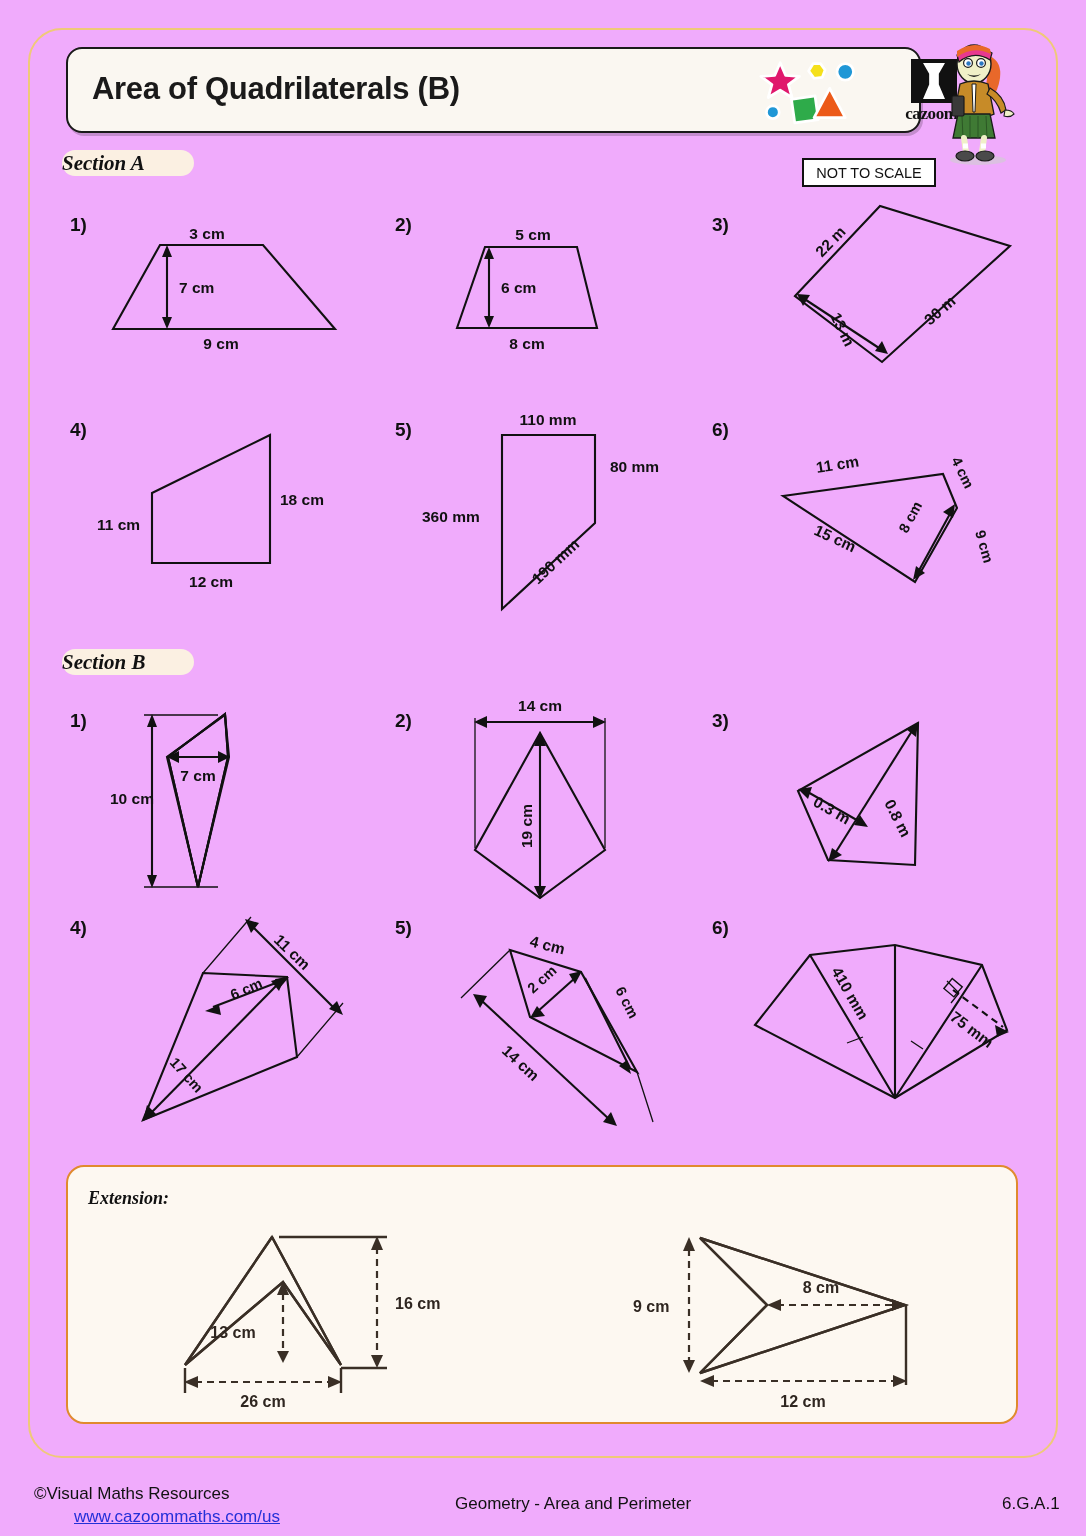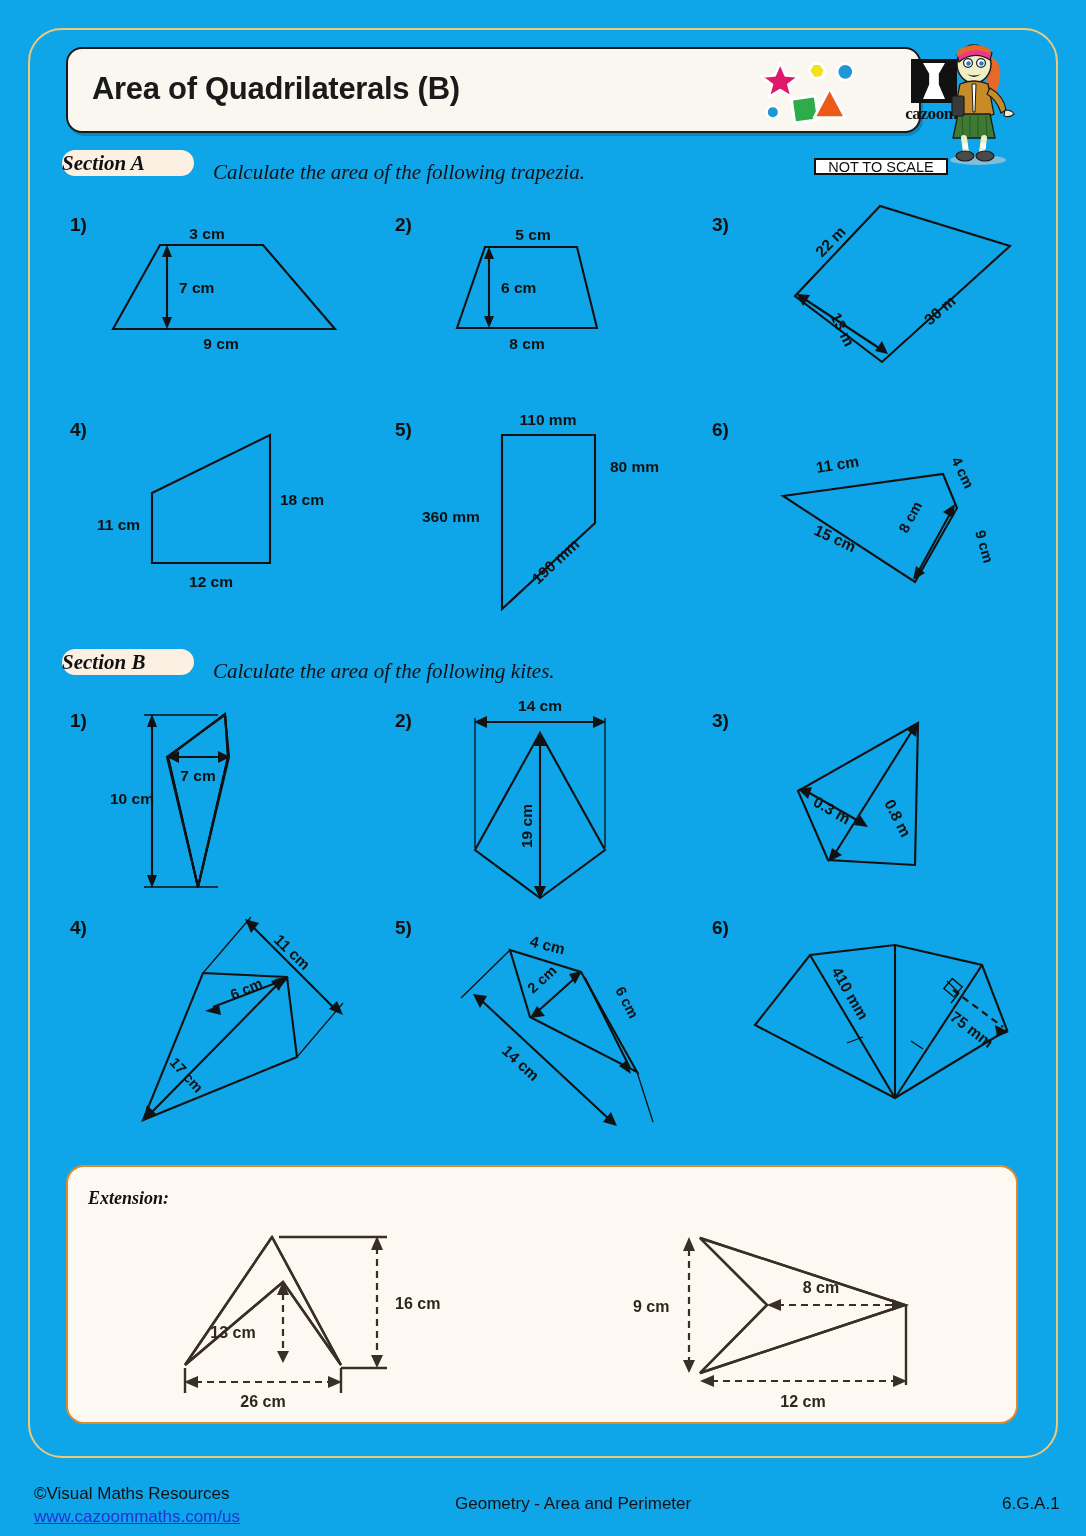--- a/index.html
+++ b/index.html
@@ -6,21 +6,21 @@
   html, body {
     margin: 0; padding: 0;
     width: 1086px; height: 1536px;
     background: #ffffff;
     font-family: "Liberation Sans", sans-serif;
     overflow: hidden;
   }
   .page {
     position: relative;
     width: 1086px; height: 1536px;
-    background: #0ea5e9;
+    background: #f0abfc;
   }
   
   .page-frame {
     position: absolute;
     left: 28px; top: 28px;
     width: 1030px; height: 1430px;
     border: 2.5px solid #efc978;
     border-radius: 34px;
     background: transparent;
   }
@@ -72,24 +72,24 @@
     font-weight: bold; font-style: italic;
     font-size: 21px; color: #111;
   }
   .sec-instr {
     position: absolute;
     font-family: "Liberation Serif", serif;
     font-style: italic; font-size: 21px; color: #111;
   }
   .nts-box {
     position: absolute; left: 802px; top: 158px;
-    width: 134px; height: 17px;
+    width: 134px; height: 29px;
     border: 2px solid #111; background:#fff;
     display:flex; align-items:center; justify-content:center;
-    font-size: 14.5px; font-weight: 500; color:#111;margin-left:12px;
+    font-size: 14.5px; font-weight: 500; color:#111;
   }
   
   .qnum {
     position: absolute;
     font-size: 19px; font-weight: bold; color:#111;
   }
   svg { position: absolute; overflow: visible; }
   .fig { position:absolute; }
   
   .ext-panel {
@@ -104,21 +104,21 @@
     font-family:"Liberation Serif", serif; font-weight:bold; font-style:italic;
     font-size: 18px; color:#111;
   }
   .ext-instr {
     position:absolute; left: 152px; top: 24px;
     font-family:"Liberation Serif", serif; font-style:italic;
     font-size: 21px; color:#111;
   }
   
   .footer-left { position:absolute; left: 34px; top: 1483px; font-size: 17px; color:#111; line-height: 1.35; }
-  .footer-link { color:#2430d8; text-decoration: underline; display:block; }
+  .footer-link { color:#2430d8; text-decoration: underline; display:block;margin-left:40px; }
   .footer-mid { position:absolute; left: 455px; top: 1494px; font-size: 17px; color:#111; }
   .footer-right { position:absolute; left: 982px; top: 1494px; font-size: 17px; color:#111;margin-left:20px; }
   .lbl { font-size: 15.5px; font-weight: bold; fill:#111; font-family:"Liberation Sans", sans-serif; }
   .lbl-sm { font-size: 14.5px; font-weight: bold; fill:#111; font-family:"Liberation Sans", sans-serif; }
   .shape { fill:none; stroke:#111; stroke-width:2.1; stroke-linejoin:miter; }
   .thin { fill:none; stroke:#111; stroke-width:1.3; }
   .dim { fill:none; stroke:#111; stroke-width:2.1; }
   .dash { fill:none; stroke:#111; stroke-width:2.1; stroke-dasharray:7 5; }
   .ext-shape { fill:none; stroke:#3a2f26; stroke-width:2.4; }
   .ext-dash { fill:none; stroke:#3a2f26; stroke-width:2.2; stroke-dasharray:7 5; }
@@ -182,21 +182,20 @@
 
     <path d="M34 100 l2 14 M54 100 l-2 14" stroke="#f0f0c8" stroke-width="6" stroke-linecap="round"></path>
     <path d="M33 108 l5 0 M51 108 l5 0" stroke="#fff" stroke-width="5"></path>
     <ellipse cx="35" cy="118" rx="9" ry="5" fill="#4a4a4a" stroke="#1a1a1a" stroke-width="1.2"></ellipse>
     <ellipse cx="55" cy="118" rx="9" ry="5" fill="#4a4a4a" stroke="#1a1a1a" stroke-width="1.2"></ellipse>
   </svg>
 
   <div class="sec-pill" style="left:62px; top:150px; width:132px;">
     <span>Section A</span>
   </div>
-  <div class="sec-instr" style="left:213px; top:160px;">Calculate the area of the following trapezia.</div>
 
   <div class="nts-box">NOT TO SCALE</div>
 
   <div class="qnum" style="left:70px; top:214px;">1)</div>
   <svg class="fig" style="left:95px; top:225px;" width="270" height="130" viewBox="0 0 270 130">
     <polygon class="shape" points="18,104 65,20 168,20 240,104"></polygon>
     <path class="dim" d="M72,24 L72,100"></path>
     <polygon points="72,20 67,32 77,32" fill="#111"></polygon>
     <polygon points="72,104 67,92 77,92" fill="#111"></polygon>
     <text class="lbl" x="112" y="14" text-anchor="middle">3 cm</text>
@@ -252,21 +251,20 @@
     <text class="lbl" transform="translate(52,43) rotate(-9)">11 cm</text>
     <text class="lbl-sm" transform="translate(186,30) rotate(64)">4 cm</text>
     <text class="lbl-sm" transform="translate(142,104) rotate(-62)">8 cm</text>
     <text class="lbl-sm" transform="translate(210,102) rotate(74)">9 cm</text>
     <text class="lbl" transform="translate(48,104) rotate(25)">15 cm</text>
   </svg>
 
   <div class="sec-pill" style="left:62px; top:649px; width:132px;">
     <span>Section B</span>
   </div>
-  <div class="sec-instr" style="left:213px; top:659px;">Calculate the area of the following kites.</div>
 
   <div class="qnum" style="left:70px; top:710px;">1)</div>
   <svg class="fig" style="left:110px; top:705px;" width="260" height="200" viewBox="0 0 260 200">
     <polygon class="shape" points="115,9 58,52 88,182 118,52"></polygon>
     <polygon class="shape" points="115,9 58,52 88,182 118,52"></polygon>
     <polygon class="shape" points="115,10 57,52 88,182 119,52"></polygon>
     <path class="thin" d="M34,10 L108,10 M34,182 L108,182"></path>
     <path class="dim" d="M42,16 L42,176"></path>
     <polygon points="42,9 37,22 47,22" fill="#111"></polygon>
     <polygon points="42,183 37,170 47,170" fill="#111"></polygon>

